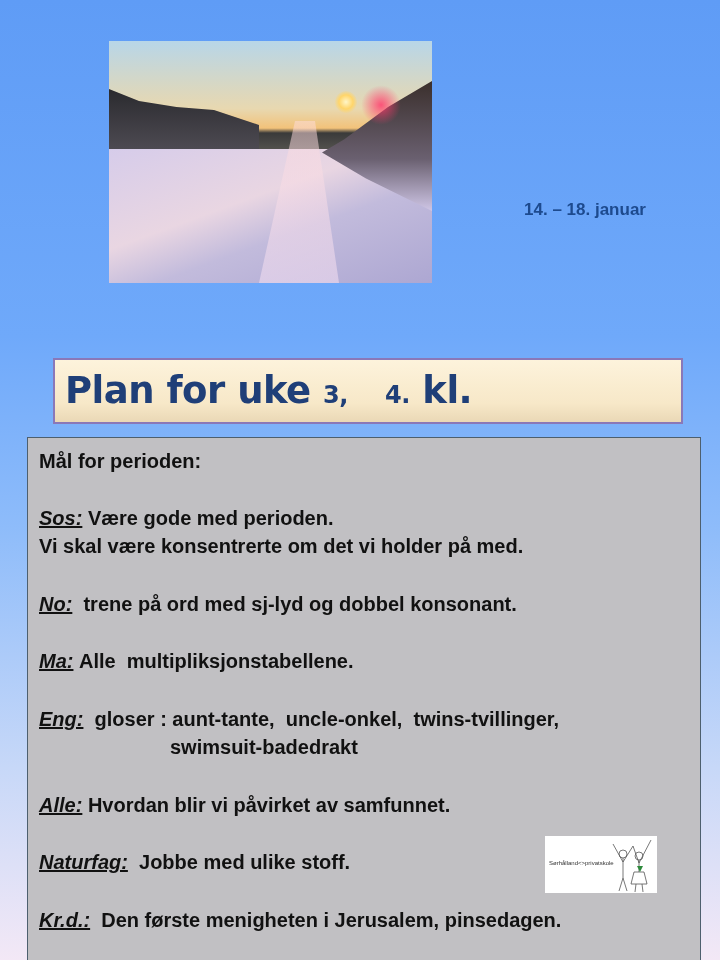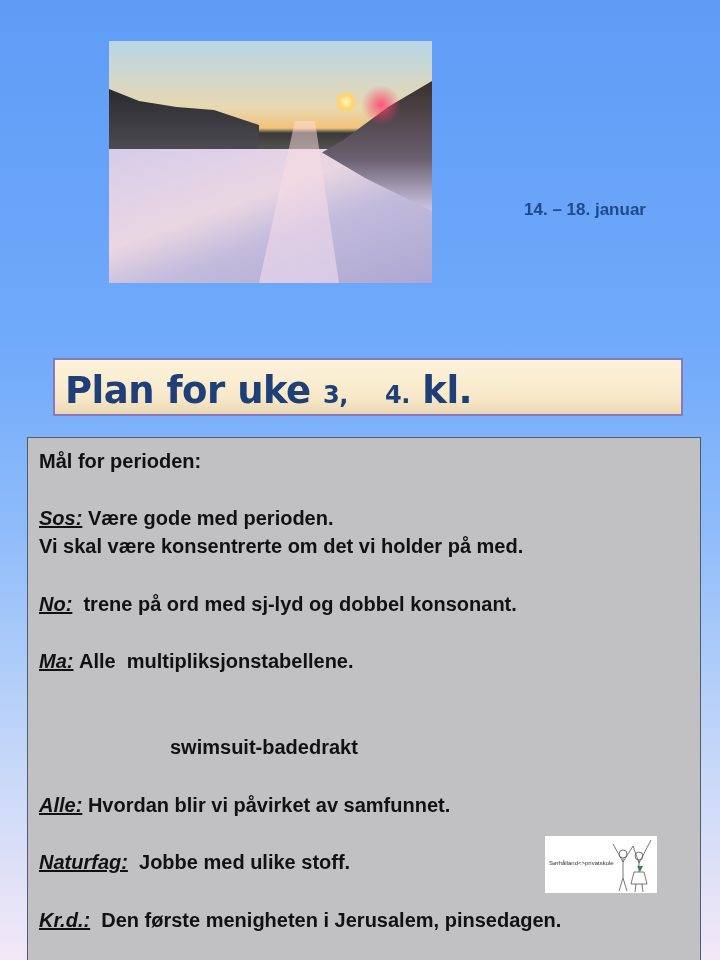--- a/index.html
+++ b/index.html
@@ -24,21 +24,21 @@
     background: linear-gradient(160deg, #d6ccea 0%, #e9d6e2 40%, #c2bbdc 60%, #ada7d2 100%); }
   .photo .path { position:absolute; left:150px; top:80px; width:80px; height:162px;
     background: linear-gradient(to bottom, rgba(255,220,220,0.5), rgba(240,220,240,0.6));
     clip-path: polygon(45% 0, 70% 0, 100% 100%, 0 100%); }
 
   .date {
     position:absolute; left:470px; top:200px; width:230px; text-align:center;
     color:#1d4a8e; font-weight:bold; font-size:17px;
   }
   .title-box {
-    position:absolute; left:53px; top:358px; width:630px; height:58px;
+    position:absolute; left:53px; top:358px; width:630px; height:66px;
     background: linear-gradient(to bottom, #fdf3dc 0%, #f7e8c8 70%, #ead8b6 100%);
     border:2px solid #8a78b8; box-sizing:border-box;
   }
   .title-box .title {
     position:absolute; left:10px; top:9px;
     font-family: "DejaVu Sans", sans-serif; font-weight:bold; color:#1f3f78;
     font-size:37px; letter-spacing:-0.5px;
   }
   .title .small { font-size:24px; }
   .content-box {
@@ -82,20 +82,21 @@
 <div class="content-box">
   <div class="line" style="top:12px">Mål for perioden:</div>
 
   <div class="line" style="top:69px"><span class="label">Sos:</span><span>&nbsp;</span><span>Være gode med perioden.</span></div>
   <div class="line" style="top:97px">Vi skal være konsentrerte om det vi holder på med.</div>
 
   <div class="line" style="top:155px"><span class="label">No:</span><span>&nbsp;&nbsp;</span><span>trene på ord med sj-lyd og dobbel konsonant.</span></div>
 
   <div class="line" style="top:212px"><span class="label">Ma:</span><span>&nbsp;</span><span>Alle  multipliksjonstabellene.</span></div>
 
+  <div class="line" style="top:270px"><span class="label">Eng:</span><span>&nbsp;&nbsp;</span><span>gloser : aunt-tante,  uncle-onkel,  twins-tvillinger,</span></div>
   <div class="line" style="top:298px; left:142px">swimsuit-badedrakt</div>
 
   <div class="line" style="top:356px"><span class="label">Alle:</span><span>&nbsp;</span><span>Hvordan blir vi påvirket av samfunnet.</span></div>
 
   <div class="line" style="top:413px"><span class="label">Naturfag:</span><span>&nbsp;&nbsp;</span><span>Jobbe med ulike stoff.</span></div>
 
   <div class="line" style="top:471px"><span class="label">Kr.d.:</span><span>&nbsp;&nbsp;</span><span>Den første menigheten i Jerusalem, pinsedagen.</span></div>
 
   <div class="logo">
     <span class="logo-text">Sørhålland&lt;&gt;privatskole</span>

